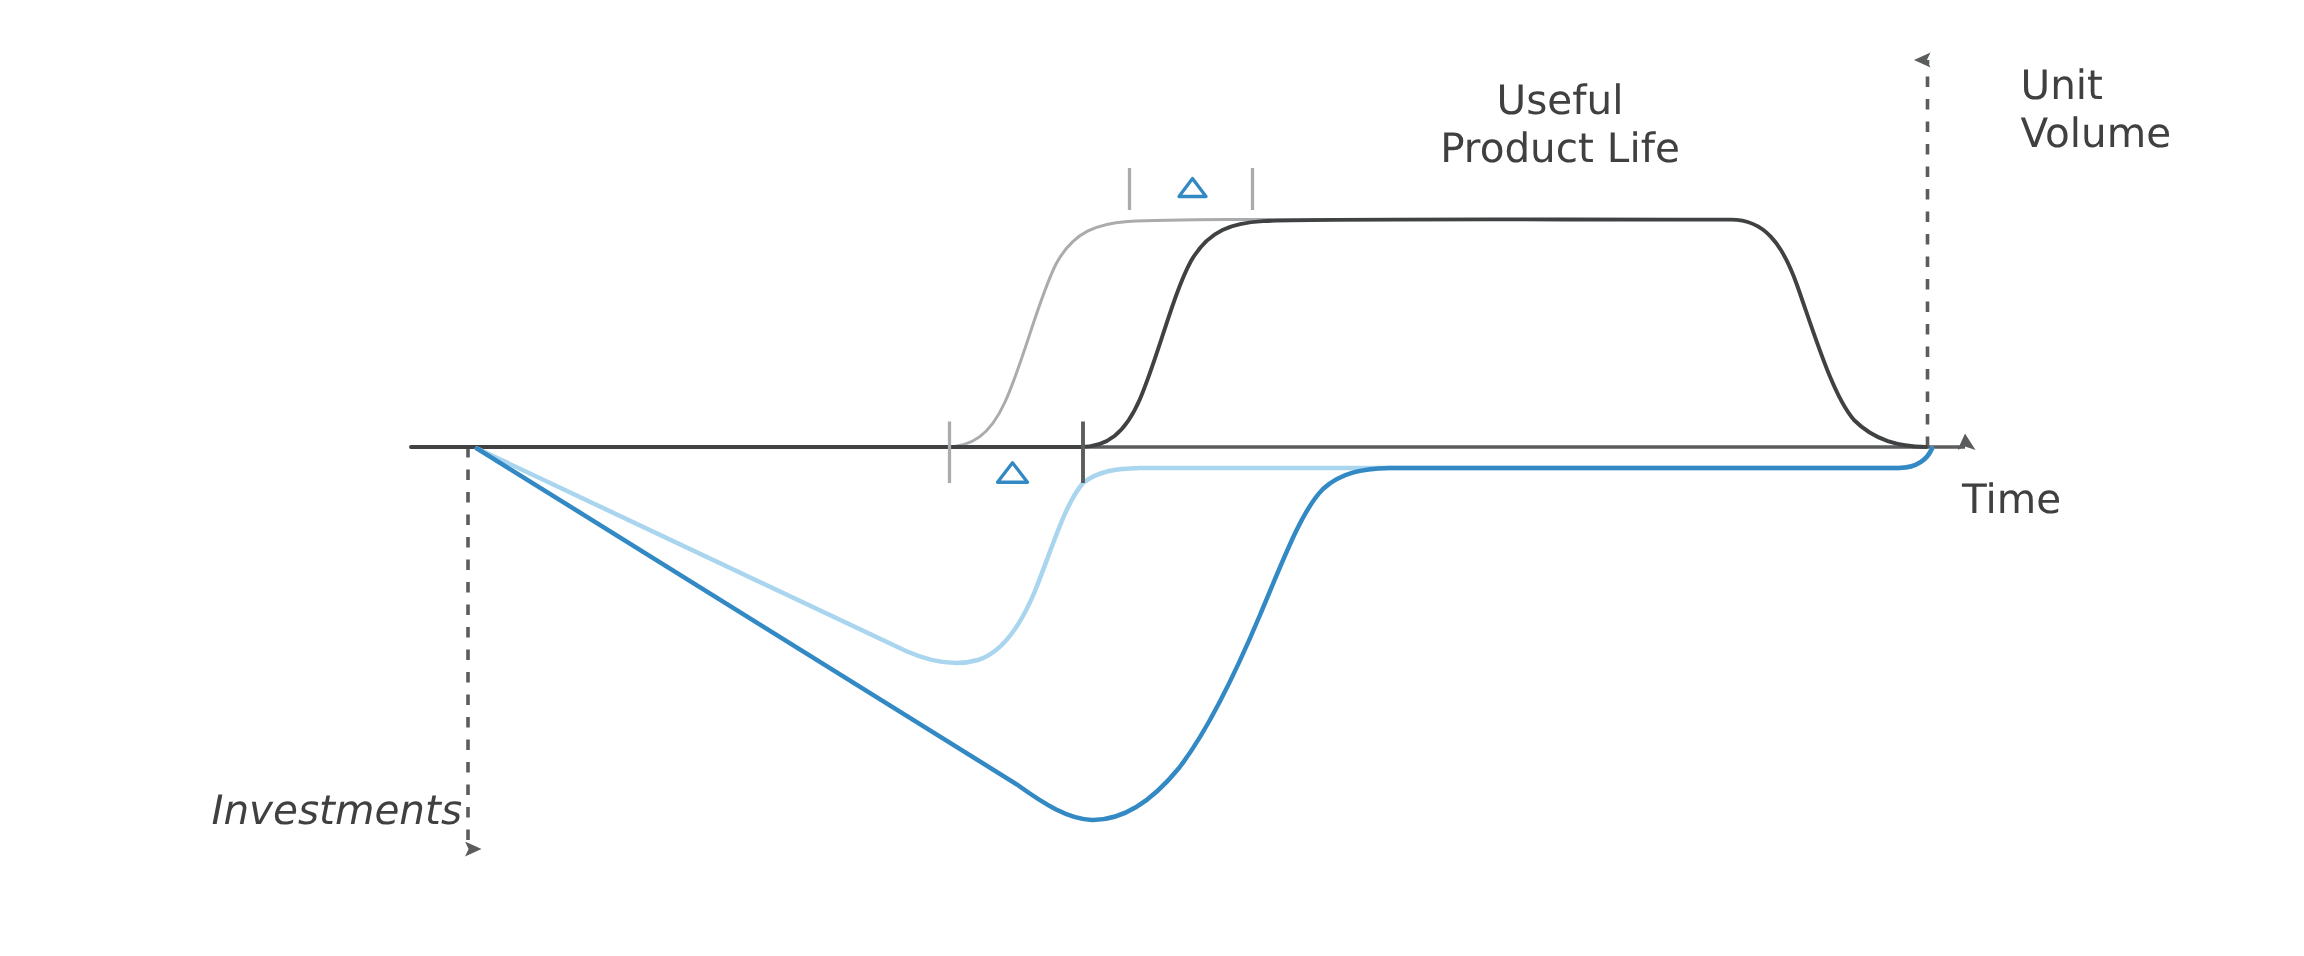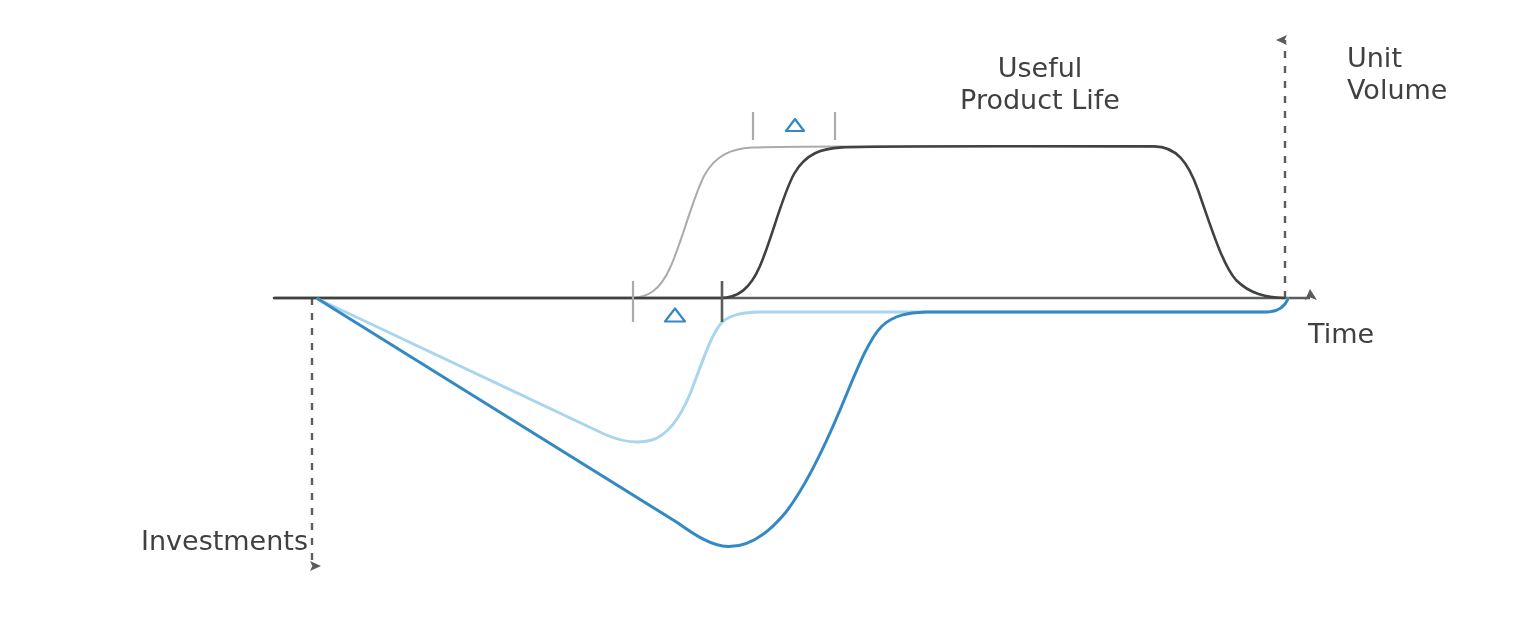--- a/index.html
+++ b/index.html
@@ -58,20 +58,21 @@
   }
   #label-time {
     left: 1308px;
     top: 318px;
     text-align: right;
   }
   #label-investments {
     left: 141px;
     top: 525px;
     text-align: left;
+    font-style: italic;
   }
   #label-3d-effect {
     left: 571px;
     top: 338px;
     text-align: left;
   }
   #label-product-development {
     left: 365px;
     top: 457px;
     text-align: center;

